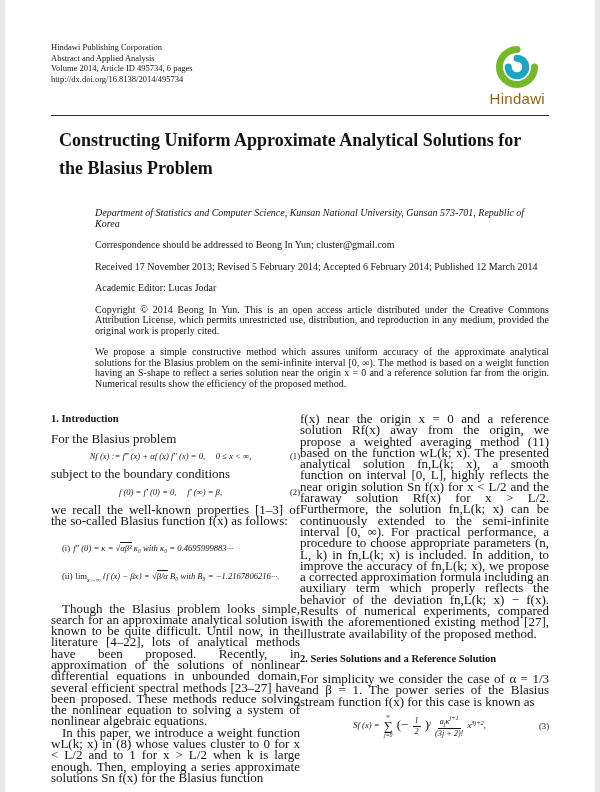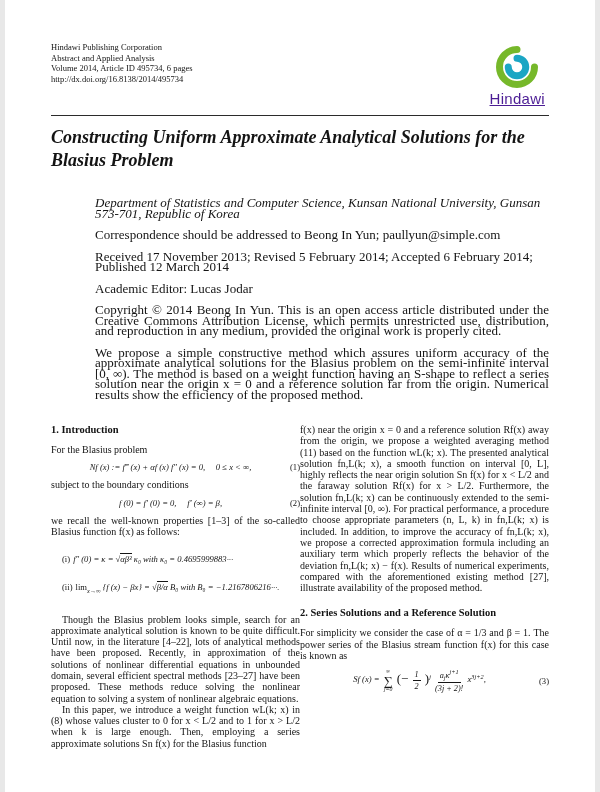--- a/index.html
+++ b/index.html
@@ -5,33 +5,33 @@
   html,body { margin:0; padding:0; background:#e8e8e8; }
   .page {
     width:590px; height:792px; margin:0 auto; background:#ffffff;
     font-family:"Liberation Serif","DejaVu Serif",serif; color:#141414;
     box-sizing:border-box; padding:42px 46px 28px 46px; position:relative; overflow:hidden;
   }
   .header { display:flex; justify-content:space-between; align-items:flex-start; }
   .pub-info { font-size:8.5px; line-height:10.5px; }
   .logo { display:flex; flex-direction:column; align-items:center; margin-right:4px; margin-top:4px; }
   .logo svg { width:42px; height:42px; }
-  .logo-text { font-family:"Liberation Sans","DejaVu Sans",sans-serif; font-size:15px; color:#4c1d95; margin-top:2px; letter-spacing:0.3px;text-decoration:underline; }
+  .logo-text { font-family:"Liberation Sans","DejaVu Sans",sans-serif; font-size:15px; color:#a16207; margin-top:2px; letter-spacing:0.3px; }
   .rule { border:none; border-top:1px solid #2b2b2b; margin:8px 0 0 0; }
   .article-kind { font-size:16px; margin-top:26px; }
-  .title { font-size:18px; font-weight:bold; line-height:23px; margin:10px 0 0 0;font-style:italic; }
+  .title { font-size:18px; font-weight:bold; line-height:28px; margin:10px 0 0 8px; }
   .front { margin-left:44px; margin-top:26px; }
   .author { font-size:10.5px; font-weight:bold; }
-  .fline { font-size:13px; line-height:10.5px; margin-top:11px; }
+  .fline { font-size:10px; line-height:10.5px; margin-top:11px; }
   .affil { font-style:italic; }
   .just { text-align:justify; }
   .columns { display:flex; margin-top:24px; }
   .col { flex:1; min-width:0; }
   .sec-title { font-size:10.5px; font-weight:bold; margin:0 0 9px 0; }
-  .col p { font-size:10px; line-height:11.3px; text-align:justify; margin:0; }
+  .col p { font-size:13px; line-height:11.3px; text-align:justify; margin:0; }
   p.indent { text-indent:11px; }
   .equation { display:flex; align-items:center; font-size:8.6px; margin:7px 0; }
   .eq-body { flex:1; text-align:center; font-style:italic; }
   .eq-num { font-style:normal; }
   .items-block { margin:3px 0 3px 0; }
   .item { font-size:8.6px; line-height:11.3px; margin:17px 0; padding-left:24px; text-indent:-13px; font-style:italic; }
   .marker { font-style:normal; padding-right:3px; }
   .roman { font-style:normal; }
   .radicand { border-top:0.8px solid #141414; }
   sub, sup { font-size:6.3px; }
@@ -65,21 +65,21 @@
       <div class="logo-text">Hindawi</div>
     </div>
   </div>
 
   <hr class="rule">
 
   <h1 class="title">Constructing Uniform Approximate Analytical Solutions for the Blasius Problem</h1>
 
   <div class="front">
     <div class="fline affil">Department of Statistics and Computer Science, Kunsan National University, Gunsan 573-701, Republic of Korea</div>
-    <div class="fline">Correspondence should be addressed to Beong In Yun; paullyun@simple.com</div>
+    <div class="fline">Correspondence should be addressed to Beong In Yun; cluster@gmail.com</div>
     <div class="fline">Received 17 November 2013; Revised 5 February 2014; Accepted 6 February 2014; Published 12 March 2014</div>
     <div class="fline">Academic Editor: Lucas Jodar</div>
     <div class="fline just">Copyright © 2014 Beong In Yun. This is an open access article distributed under the Creative Commons Attribution License, which permits unrestricted use, distribution, and reproduction in any medium, provided the original work is properly cited.</div>
     <div class="fline just">We propose a simple constructive method which assures uniform accuracy of the approximate analytical solutions for the Blasius problem on the semi-infinite interval [0, ∞). The method is based on a weight function having an S-shape to reflect a series solution near the origin x = 0 and a reference solution far from the origin. Numerical results show the efficiency of the proposed method.</div>
   </div>
 
   <div class="columns">
 
     <div class="col">
       <div class="sec-title">1. Introduction</div>

